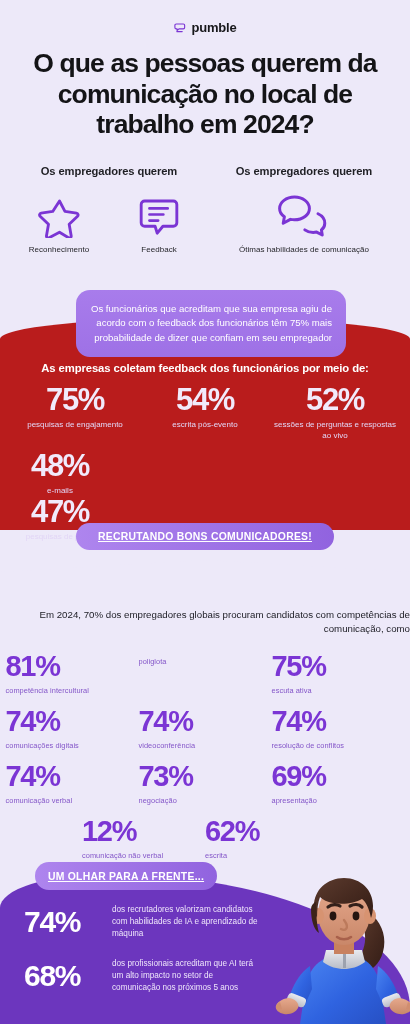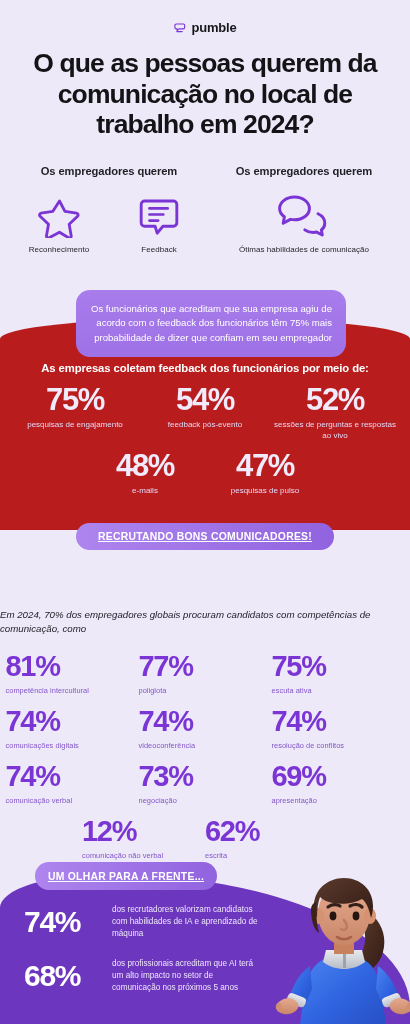--- a/index.html
+++ b/index.html
@@ -58,21 +58,21 @@
     border-top-left-radius:100% 42px;
     border-top-right-radius:100% 42px;
     z-index:2;
   }
   .p1-head{
     margin-top:44px; text-align:center; color:#fff;
     font-size:11.3px; font-weight:600; letter-spacing:-.1px;
   }
   .stat-grid{ display:flex; justify-content:center; }
   .stat-grid.r1{ margin-top:10px; }
-  .stat-grid.r2{ margin-top:8px; }
+  .stat-grid.r2{ margin-top:8px;flex-direction:column; }
   .stat{ text-align:center; }
   .stat .num{
     font-size:31px; font-weight:800; letter-spacing:-1.4px; line-height:1;
     color:#F1EAFB;
   }
   .stat .lab{
     font-size:8px; line-height:1.35; margin-top:5px; color:#E2D6F6;
   }
   .g1 .stat{ width:130px; }
   .g2 .stat{ width:120px; }
@@ -92,22 +92,22 @@
     display:flex; align-items:center; justify-content:center;text-decoration:underline;
   }
   .badge.recruit{ left:76px; top:523px; width:258px; height:27px;
     font-size:10.4px; font-weight:600; letter-spacing:.25px; }
   .badge.future{ left:35px; top:862px; width:182px; height:28px;
     font-size:10.4px; font-weight:600; letter-spacing:.25px; }
 
   
   .light{ position:absolute; left:0; top:562px; width:410px; z-index:4; }
   .light-intro{
-    margin-top:8px; text-align:left; color:#22222a;
-    font-size:9.7px; line-height:1.45; font-weight:500;font-style:italic;
+    margin-top:8px; text-align:right; color:#22222a;
+    font-size:9.7px; line-height:1.45; font-weight:500;
   }
   .skills{ margin-top:16px; }
   .srow{ display:flex; justify-content:center; margin-bottom:12px; }
   .skill{ width:133px; text-align:left; }
   .skill.s2{ width:123px; }
   .skill .num{
     font-size:29px; font-weight:800; letter-spacing:-1.3px; line-height:1;
     color:#7B35D4;
   }
   .skill .lab{ font-size:7.4px; margin-top:5px; color:#8456C9; letter-spacing:.05px; }
@@ -190,21 +190,21 @@
   <div class="purple1">
     <div class="p1-head">As empresas coletam feedback dos funcionários por meio de:</div>
 
     <div class="stat-grid r1 g1">
       <div class="stat">
         <div class="num">75%</div>
         <div class="lab">pesquisas de engajamento</div>
       </div>
       <div class="stat">
         <div class="num">54%</div>
-        <div class="lab">feedback pós-evento</div>
+        <div class="lab">escrita pós-evento</div>
       </div>
       <div class="stat">
         <div class="num">52%</div>
         <div class="lab">sessões de perguntas e respostas ao vivo</div>
       </div>
     </div>
 
     <div class="stat-grid r2 g2">
       <div class="stat">
         <div class="num">48%</div>
@@ -227,21 +227,20 @@
     <div style="height:38px"></div>
     <div class="light-intro">Em 2024, 70% dos empregadores globais procuram candidatos com competências de comunicação, como</div>
 
     <div class="skills">
       <div class="srow">
         <div class="skill">
           <div class="num">81%</div>
           <div class="lab">competência intercultural</div>
         </div>
         <div class="skill">
-          <div class="num">77%</div>
           <div class="lab">poliglota</div>
         </div>
         <div class="skill">
           <div class="num">75%</div>
           <div class="lab">escuta ativa</div>
         </div>
       </div>
 
       <div class="srow">
         <div class="skill">

